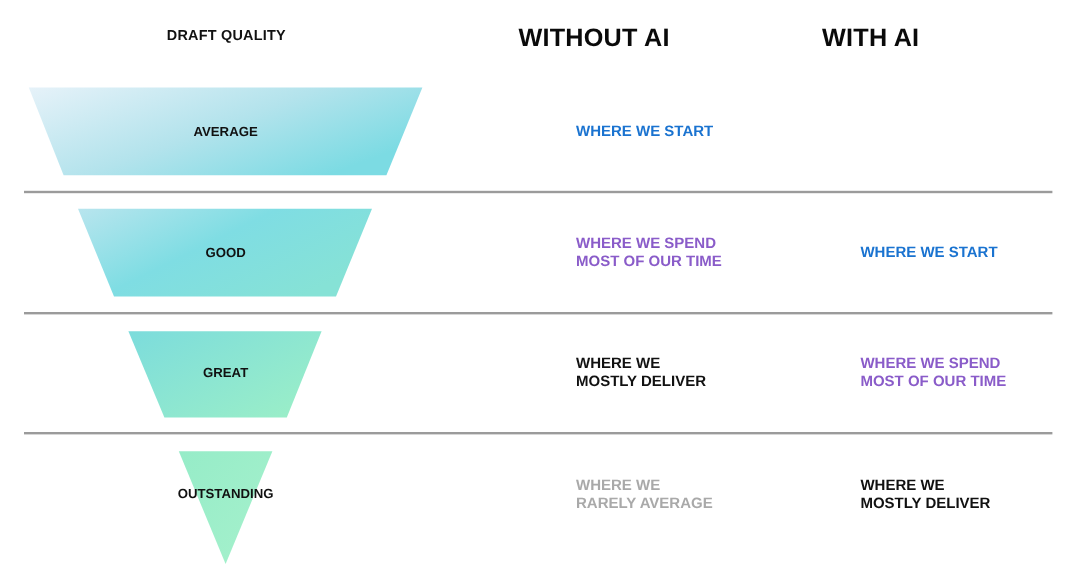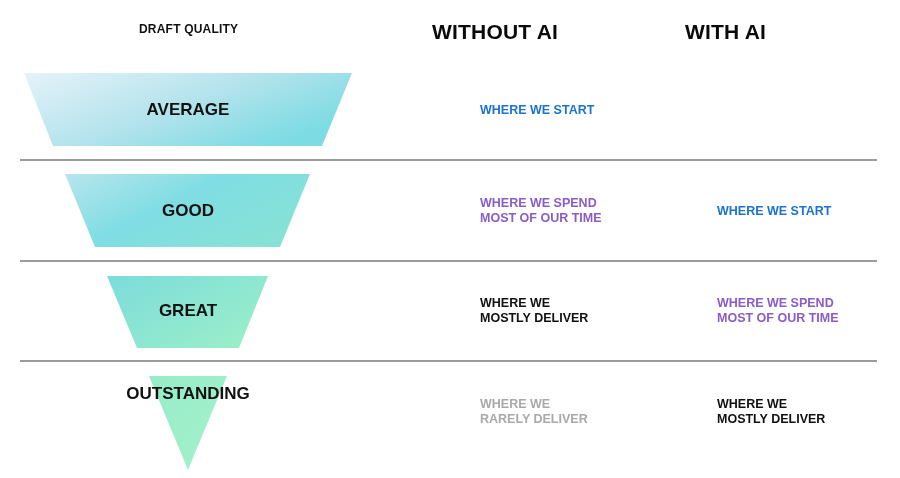--- a/index.html
+++ b/index.html
@@ -2,21 +2,21 @@
 <html><head>
 <meta charset="utf-8">
 <style>
   html, body { margin:0; padding:0; background:#ffffff; }
   body { width:900px; height:478px; position:relative; overflow:hidden; font-family:"Liberation Sans", "DejaVu Sans", sans-serif; }
   .abs { position:absolute; }
   .col-head-small { font-weight:700; font-size:12px; color:#111; letter-spacing:0.2px; }
   .col-head { font-weight:700; font-size:21px; color:#0a0a0a; letter-spacing:0.2px; }
   .divider { position:absolute; left:20px; width:857px; height:2px; background:#9b9b9b; }
   svg.funnel { position:absolute; left:0; top:0; }
-  .tier-label { position:absolute; font-weight:700; font-size:17px; color:#111; transform:translate(-50%,-50%); white-space:nowrap; }
+  .tier-label { position:absolute; font-weight:700; font-size:11px; color:#111; transform:translate(-50%,-50%); white-space:nowrap; }
   .cell { position:absolute; font-weight:700; font-size:12.5px; line-height:15px; transform:translateY(-50%); white-space:nowrap;margin-left:48px; }
   .cell span { display:block; }
 </style>
 </head>
 <body>
 
 <div class="abs col-head-small" style="left:139px; top:22px;">DRAFT QUALITY</div>
 <div class="abs col-head" style="left:432px; top:20px;">WITHOUT AI</div>
 <div class="abs col-head" style="left:669px; top:20px;margin-left:16px;">WITH AI</div>
 
@@ -47,36 +47,36 @@
   <polygon points="149,376 227,376 188,470" fill="url(#gOut)"></polygon>
 </svg>
 
 <div class="divider" style="top:159px;"></div>
 <div class="divider" style="top:260px;"></div>
 <div class="divider" style="top:360px;"></div>
 
 <div class="tier-label" style="left:188px; top:110px;">AVERAGE</div>
 <div class="tier-label" style="left:188px; top:211px;">GOOD</div>
 <div class="tier-label" style="left:188px; top:311px;">GREAT</div>
-<div class="tier-label" style="left:188px; top:394px;">OUTSTANDING</div>
+<div class="tier-label" style="left:188px; top:412px;">OUTSTANDING</div>
 
 <div class="cell" style="left:432px; top:110px; color:#1a73d0;">
   <span>WHERE WE START</span>
 </div>
 <div class="cell" style="left:432px; top:211px; color:#8a5cc9;">
   <span>WHERE WE SPEND</span>
   <span>MOST OF OUR TIME</span>
 </div>
 <div class="cell" style="left:432px; top:311px; color:#111111;">
   <span>WHERE WE</span>
   <span>MOSTLY DELIVER</span>
 </div>
 <div class="cell" style="left:432px; top:412px; color:#a9a9a9;">
   <span>WHERE WE</span>
-  <span>RARELY DELIVER</span>
+  <span>RARELY AVERAGE</span>
 </div>
 
 <div class="cell" style="left:669px; top:211px; color:#1a73d0;">
   <span>WHERE WE START</span>
 </div>
 <div class="cell" style="left:669px; top:311px; color:#8a5cc9;">
   <span>WHERE WE SPEND</span>
   <span>MOST OF OUR TIME</span>
 </div>
 <div class="cell" style="left:669px; top:412px; color:#111111;">

